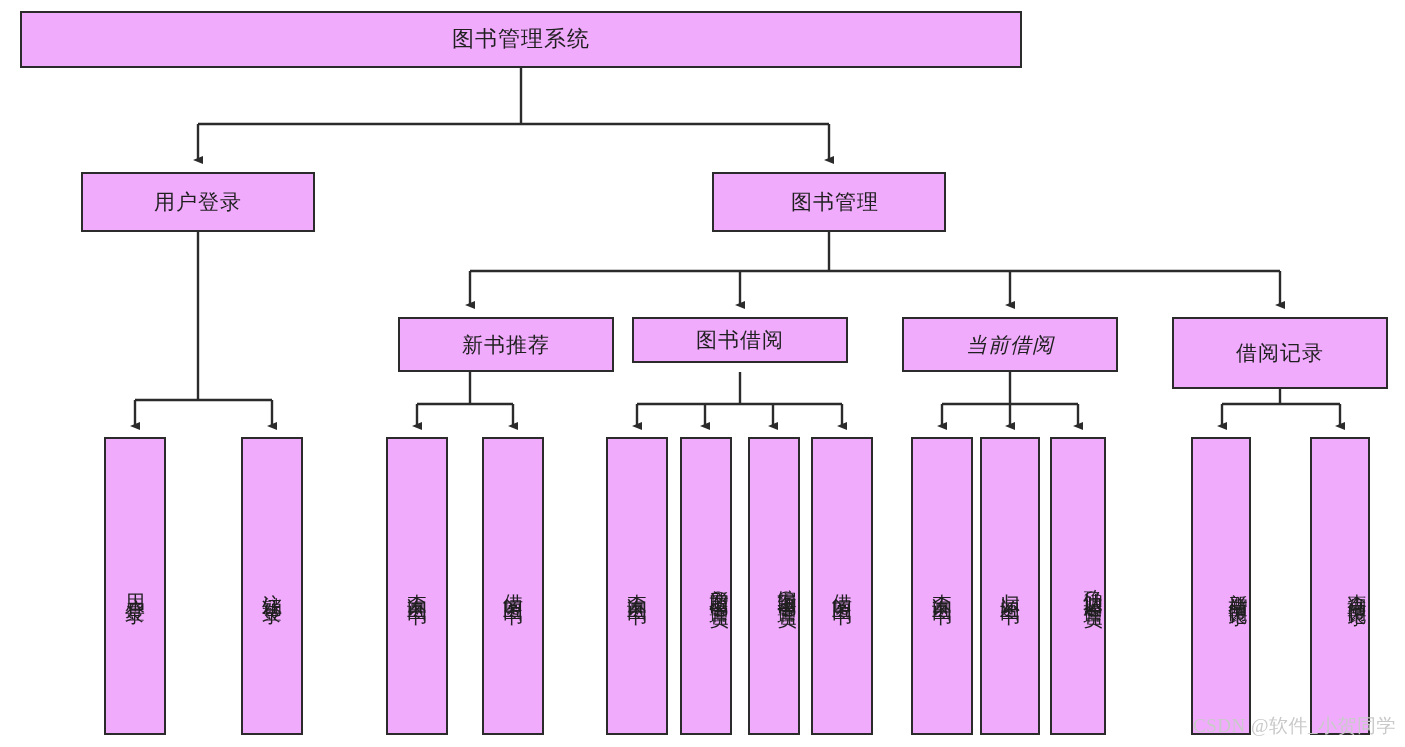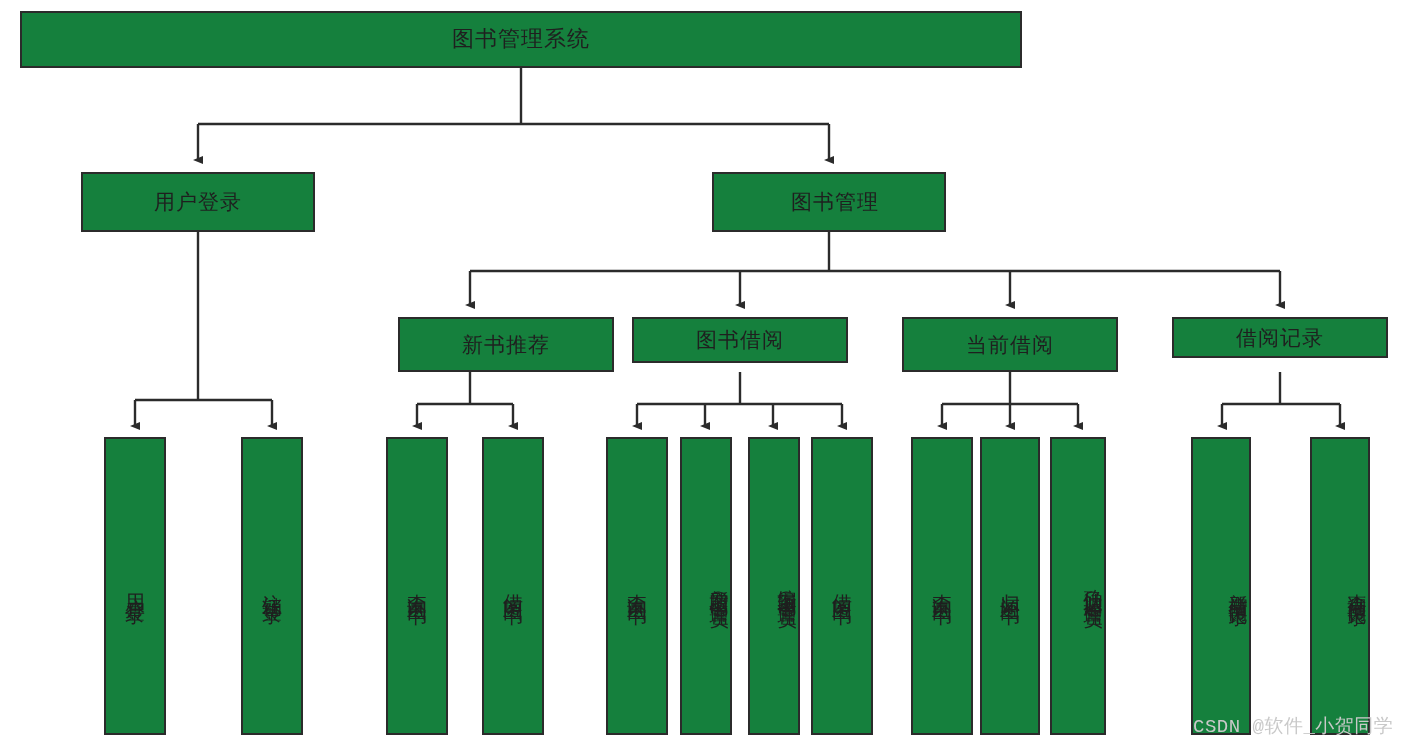--- a/index.html
+++ b/index.html
@@ -16,21 +16,21 @@
     width:1405px;height:747px;
   }
   #wires{
     position:absolute;left:0;top:0;
     width:1405px;height:747px;
     pointer-events:none;
   }
   .node{
     position:absolute;
     box-sizing:border-box;
-    background:#15803d;
+    background:#f0abfc;
     border:2px solid #2b2b2b;
     display:flex;
     align-items:center;
     justify-content:center;
     color:#1f1f1f;
     z-index:2;
   }
   .node.h{
     font-size:21px;
     letter-spacing:1px;
@@ -57,21 +57,21 @@
     padding-top:8px;
   }
   .watermark{
     position:absolute;
     left:1193px;top:713px;
     font-size:19px;
     color:#c9c9c9;
     letter-spacing:0.5px;
     white-space:nowrap;
     z-index:3;
-    font-family:Liberation Mono, monospace;
+    font-family:Liberation Serif, serif;
   }
 </style>
 </head>
 <body>
 
 <div id="canvas">
 
   <svg id="wires" viewBox="0 0 1405 747">
     <defs>
       <marker id="arrow" markerWidth="10" markerHeight="10" refX="4" refY="5" orient="auto" markerUnits="userSpaceOnUse">
@@ -123,22 +123,22 @@
     </g>
   </svg>
 
   <div class="node h root" style="left:20px;top:11px;width:1002px;height:57px;">图书管理系统</div>
 
   <div class="node h" style="left:81px;top:172px;width:234px;height:60px;">用户登录</div>
   <div class="node h" style="left:712px;top:172px;width:234px;height:60px;padding-left:12px;">图书管理</div>
 
   <div class="node h" style="left:362px;top:317px;width:216px;height:55px;margin-left:36px;">新书推荐</div>
   <div class="node h" style="left:632px;top:317px;width:216px;height:46px;">图书借阅</div>
-  <div class="node h" style="left:902px;top:317px;width:216px;height:55px;">当前借阅</div>
-  <div class="node h" style="left:1172px;top:317px;width:216px;height:41px;">借阅记录</div>
+  <div class="node h" style="left:902px;top:317px;width:216px;height:55px;font-style:italic;">当前借阅</div>
+  <div class="node h" style="left:1172px;top:317px;width:216px;height:72px;">借阅记录</div>
 
   <div class="node v" style="left:104px;top:437px;width:62px;height:298px;">用户登录</div>
   <div class="node v" style="left:241px;top:437px;width:62px;height:298px;">注销登录</div>
 
   <div class="node v" style="left:386px;top:437px;width:62px;height:298px;">查询图书</div>
   <div class="node v" style="left:482px;top:437px;width:62px;height:298px;">借阅图书</div>
 
   <div class="node v" style="left:606px;top:437px;width:62px;height:298px;">查询图书</div>
   <div class="node v tall" style="left:680px;top:437px;width:52px;height:298px;">新增图书（管理员）</div>
   <div class="node v tall" style="left:748px;top:437px;width:52px;height:298px;">编辑图书（管理员）</div>

